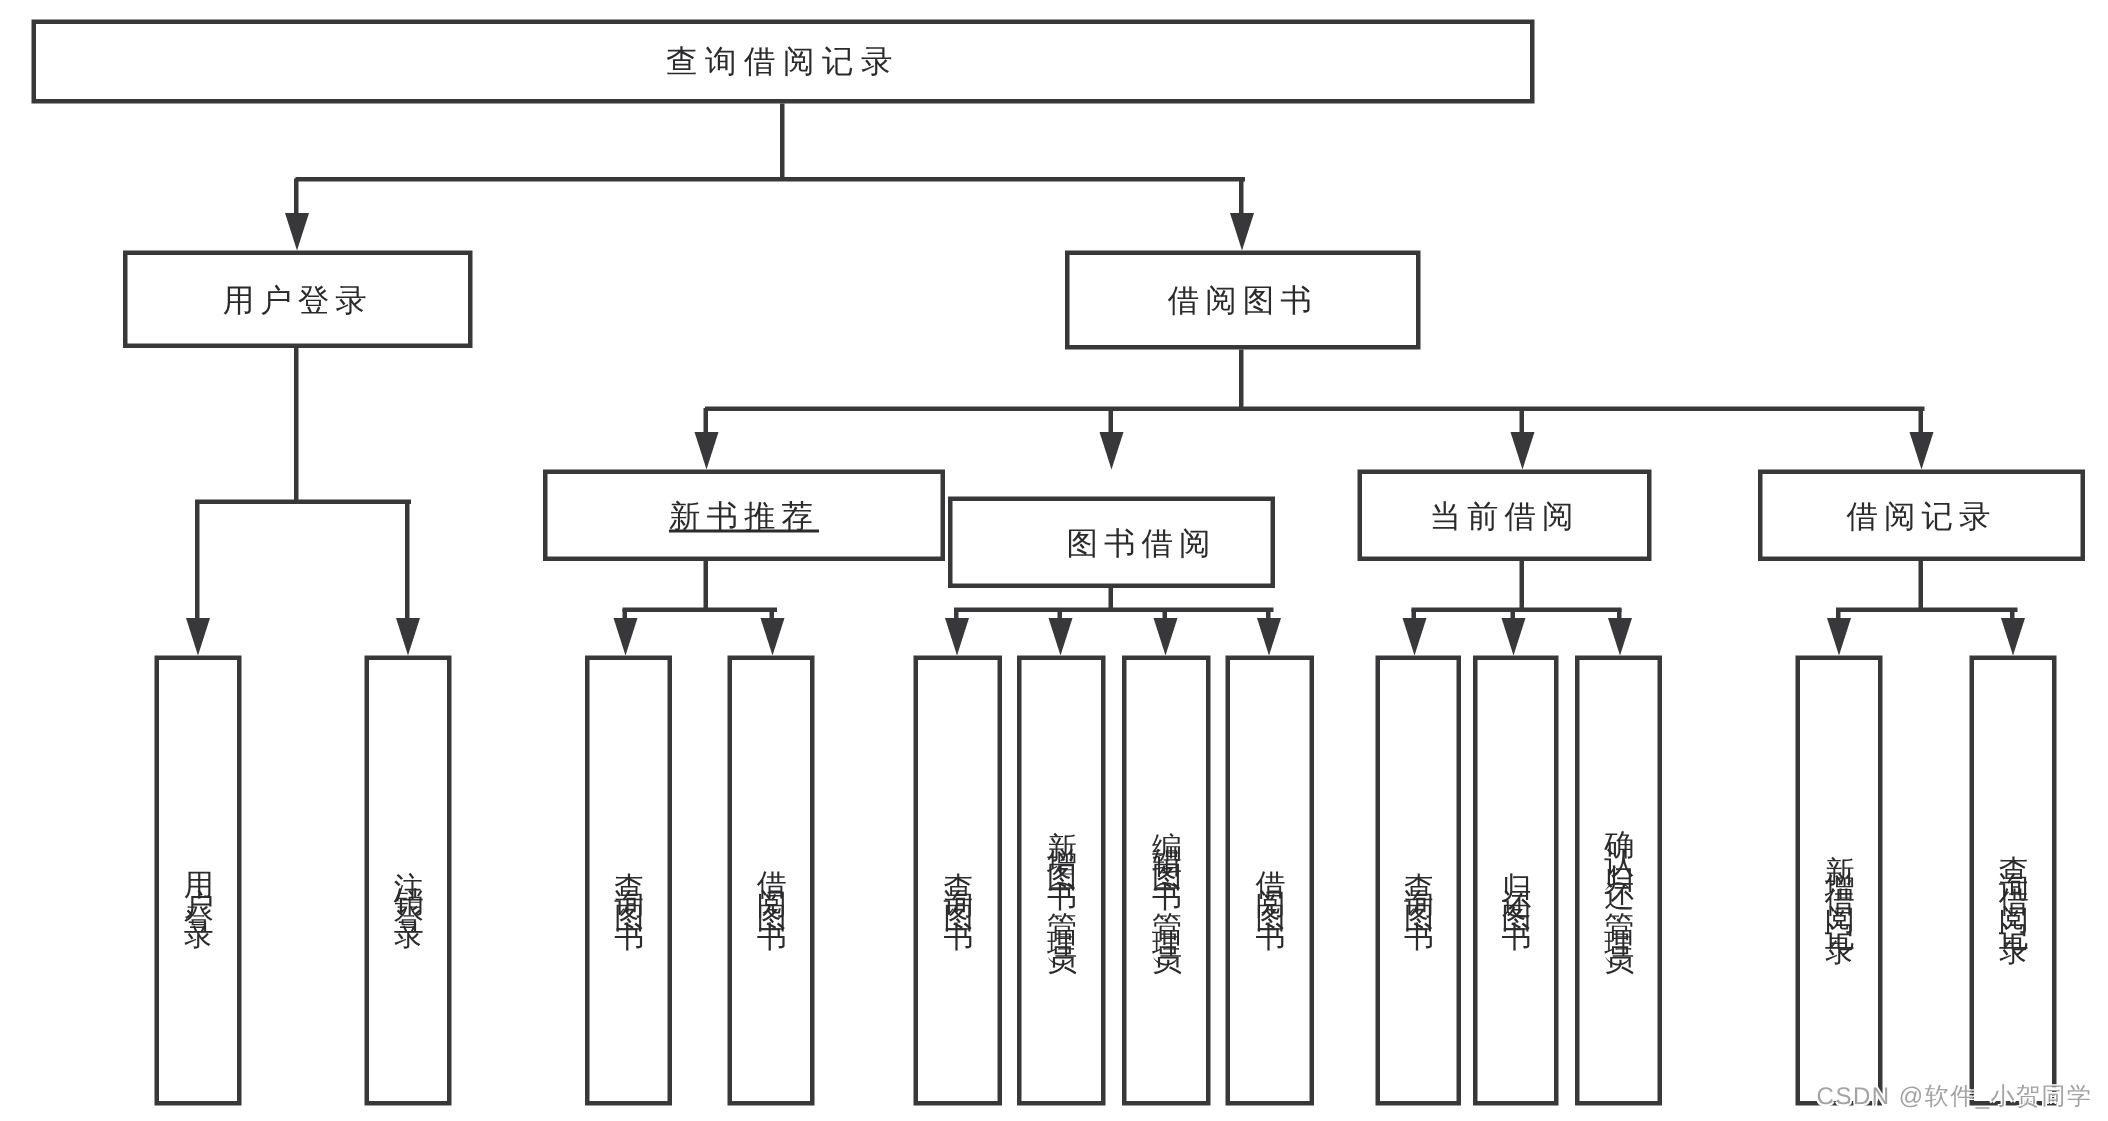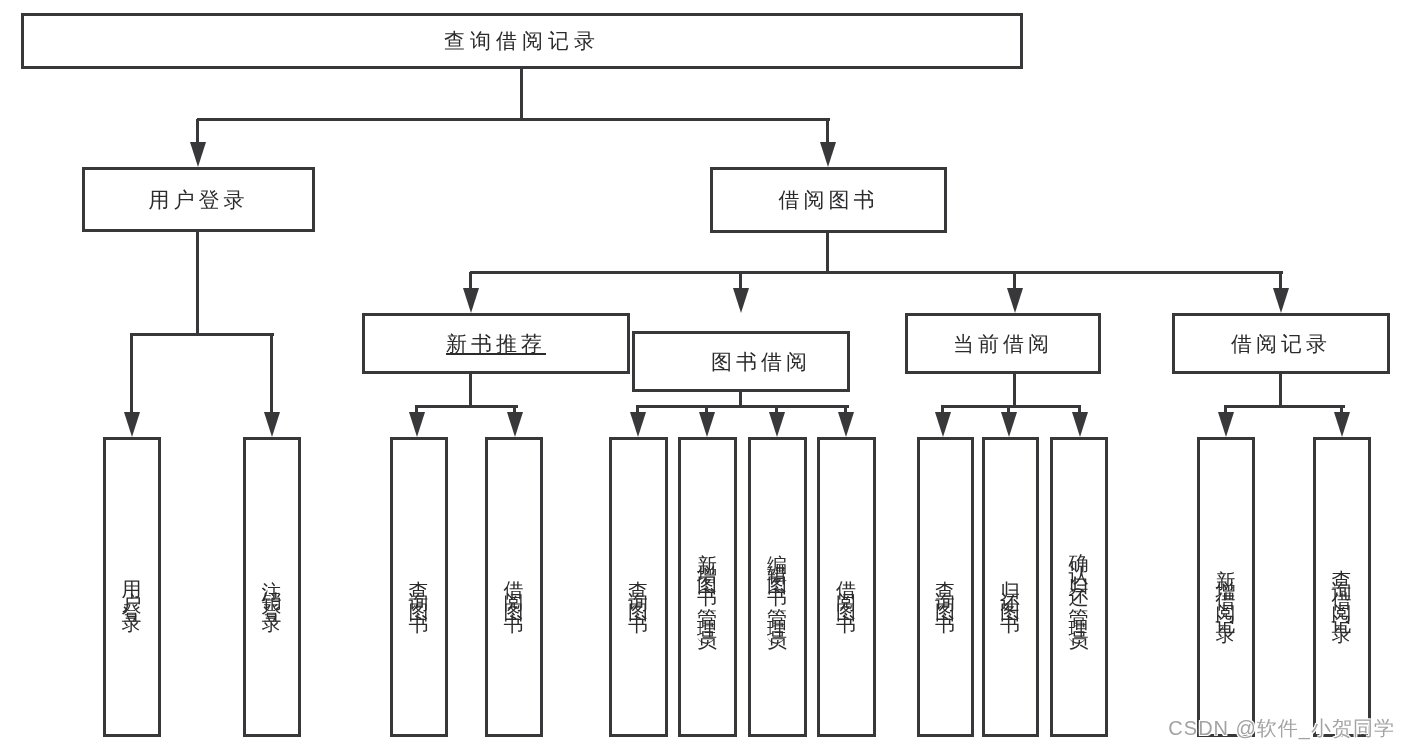--- a/index.html
+++ b/index.html
@@ -23,21 +23,21 @@
   .hline,.vline{position:absolute;background:#38383a;z-index:1;}
   .hline{height:3px;}
   .vline{width:3px;}
   .arrow{
     position:absolute;width:0;height:0;z-index:1;
     border-left:8px solid transparent;border-right:8px solid transparent;
     border-top:25px solid #38383a;
   }
   .watermark{
     position:absolute;right:10px;bottom:5px;z-index:5;
-    font-size:20px;color:#a3a3a3;letter-spacing:1px;
+    font-size:16px;color:#a3a3a3;letter-spacing:1px;
     text-shadow:1px 1px 0 #ffffff,-1px -1px 0 #ffffff,1px -1px 0 #ffffff,-1px 1px 0 #ffffff;
   }
 </style>
 </head>
 <body>
 
 <div id="canvas">
 
   <div class="box title" style="left:21px;top:13px;width:1002px;height:56px;">
     <span>查询借阅记录</span>

